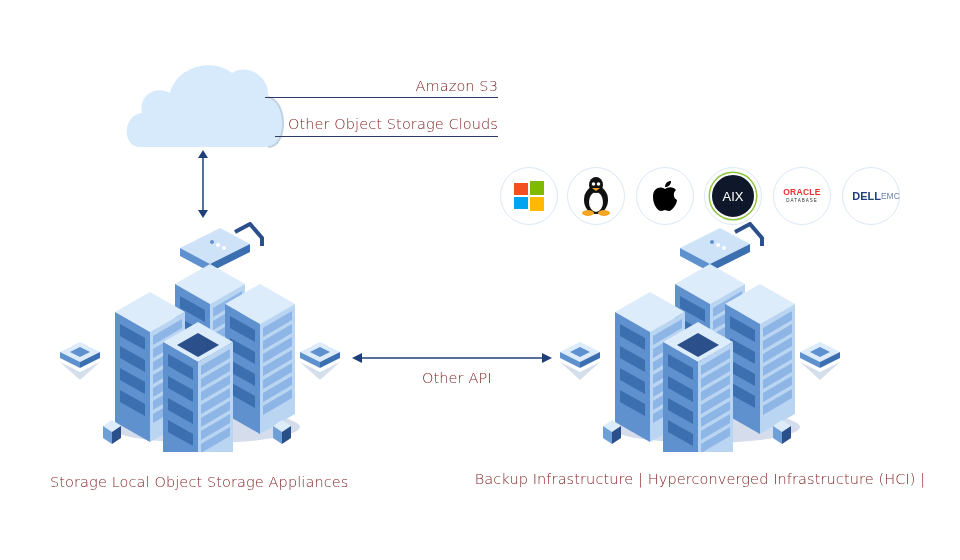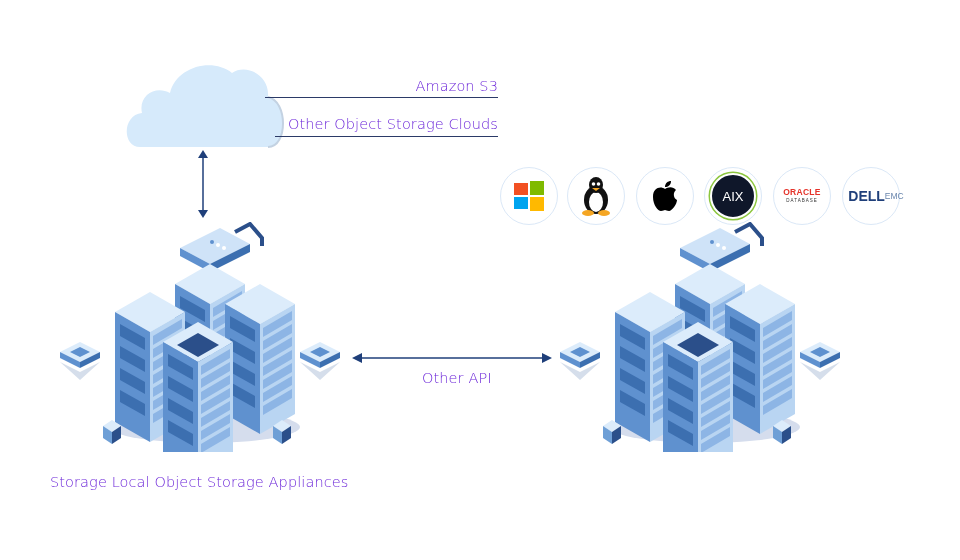--- a/index.html
+++ b/index.html
@@ -1,18 +1,18 @@
 <!DOCTYPE html>
 <html><head>
 <meta charset="utf-8">
 <style>
   html,body{margin:0;padding:0;background:#ffffff;}
   body{width:960px;height:560px;position:relative;overflow:hidden;font-family:"DejaVu Sans","Liberation Sans",sans-serif;color:#2b3a67;}
   .abs{position:absolute;}
-  .label{font-size:14.5px;color:#6d28d9;font-weight:300;letter-spacing:0.1px;white-space:nowrap;}
+  .label{font-size:14.5px;color:#7f1d1d;font-weight:300;letter-spacing:0.1px;white-space:nowrap;}
   .cloud-line{position:absolute;height:1px;background:#2b3a67;}
   .logo-circle{position:absolute;width:58px;height:58px;border-radius:50%;border:1.5px solid #dbe8f7;background:#fff;display:flex;align-items:center;justify-content:center;box-sizing:border-box;}
   .center{text-align:center;}
 </style>
 </head>
 <body>
 
 <svg class="abs" style="left:120px;top:55px" width="170" height="95" viewBox="0 0 170 95">
   <path d="M20 92 C2 92 2 60 22 58 C18 40 36 30 50 38 C56 12 92 2 112 18 C126 8 150 20 148 42 C168 44 168 92 148 92 Z" fill="#d6eafb"></path>
   <path d="M148 92 C168 92 168 46 148 42" fill="none" stroke="#c3d2e2" stroke-width="2"></path>
@@ -58,21 +58,21 @@
 <div class="logo-circle" style="left:704px;top:167px;">
   <div style="width:42px;height:42px;border-radius:50%;background:#0f172a;border:2px solid #fff;box-shadow:0 0 0 1.5px #8cc63f;display:flex;align-items:center;justify-content:center;">
     <span style="color:#fff;font-size:13px;font-family:'Liberation Sans',sans-serif;">AIX</span>
   </div>
 </div>
 <div class="logo-circle" style="left:773px;top:167px;flex-direction:column;">
   <span style="color:#e5332a;font-size:8.5px;font-weight:bold;font-family:'Liberation Sans',sans-serif;letter-spacing:0.3px;line-height:9px;">ORACLE</span>
   <span style="color:#333;font-size:4.5px;font-family:'Liberation Sans',sans-serif;letter-spacing:1px;line-height:7px;">DATABASE</span>
 </div>
 <div class="logo-circle" style="left:842px;top:167px;">
-  <span style="color:#1f3f7a;font-size:14px;font-weight:bold;font-family:'Liberation Sans',sans-serif;padding-left:10px;">DELL</span>
+  <span style="color:#1f3f7a;font-size:11px;font-weight:bold;font-family:'Liberation Sans',sans-serif;padding-left:10px;">DELL</span>
   <span style="color:#6a86ad;font-size:8.5px;font-family:Liberation Sans, sans-serif;margin-left:0;">EMC</span>
 </div>
 
 <svg class="abs" style="left:55px;top:222px" width="310" height="230" viewBox="0 0 310 230">
   <defs>
     <g id="rack">
 
       <polygon points="0,20 35,0 70,20 35,40" fill="#dcecfb"></polygon>
       <polygon points="0,20 35,40 35,150 0,130" fill="#5f91cf"></polygon>
       <polygon points="35,40 70,20 70,130 35,150" fill="#b9d5f2"></polygon>
@@ -144,13 +144,14 @@
 
 <svg class="abs" style="left:352px;top:352px" width="200" height="12" viewBox="0 0 200 12">
   <line x1="8" y1="6" x2="192" y2="6" stroke="#1f3f7a" stroke-width="1.5"></line>
   <polygon points="0,6 10,1 10,11" fill="#1f3f7a"></polygon>
   <polygon points="200,6 190,1 190,11" fill="#1f3f7a"></polygon>
 </svg>
 <div class="abs label" style="left:422px;top:370px;">Other API</div>
 
 <div class="abs label" style="left:50px;top:474px;">Storage Local Object Storage Appliances</div>
 <div class="abs label center" style="left:470px;top:470px;width:460px;line-height:19px;">
+  <div>Backup Infrastructure | Hyperconverged Infrastructure (HCI) |</div>
 </div>
 
 </body></html>

